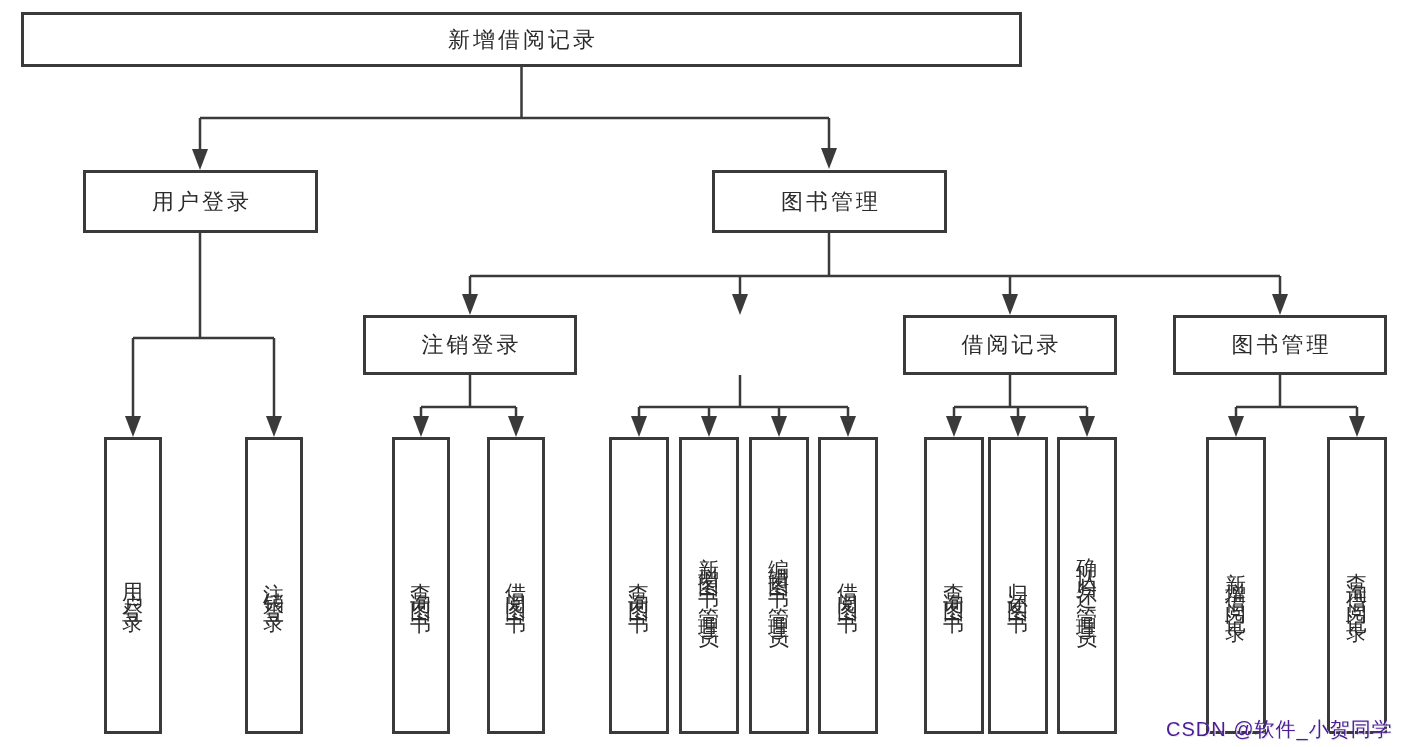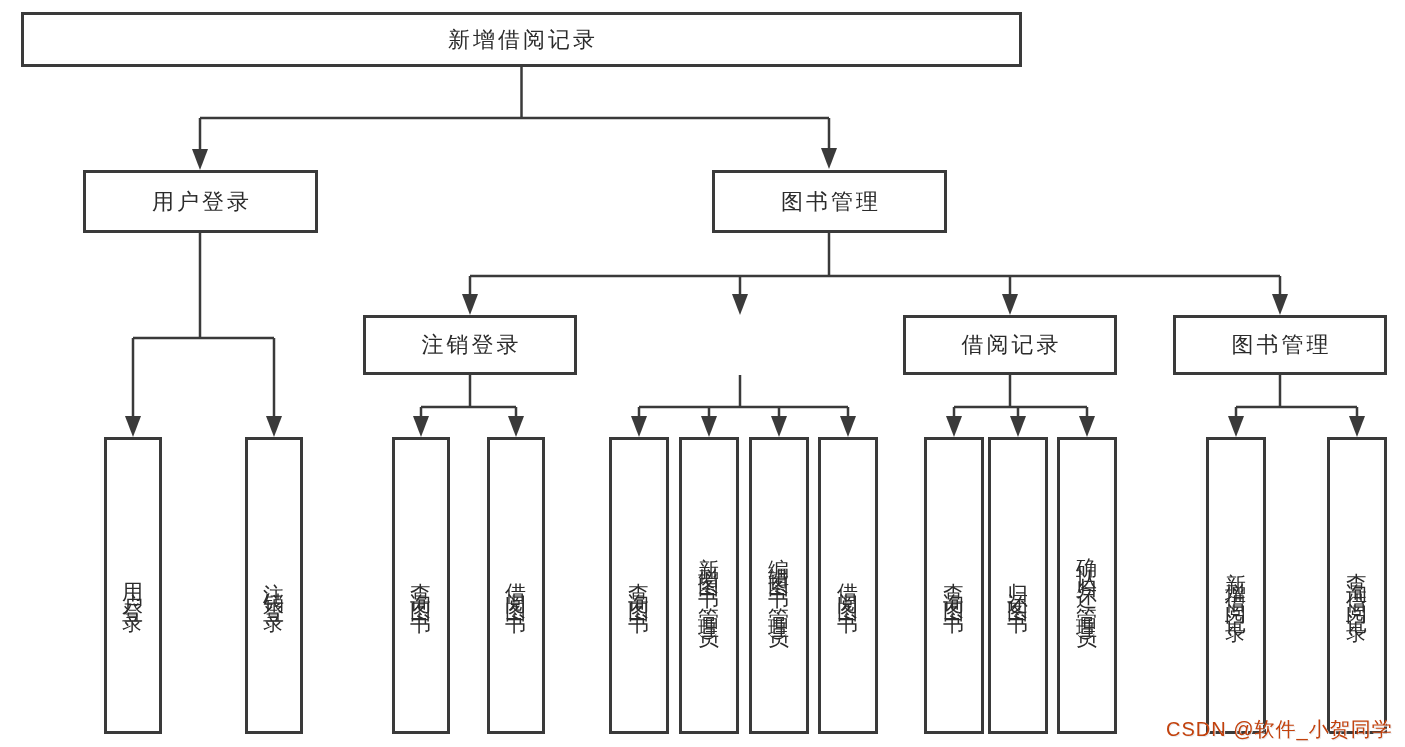--- a/index.html
+++ b/index.html
@@ -15,21 +15,21 @@
   }
   .node .hlabel{
     font-size:22px;letter-spacing:3px;text-indent:3px;white-space:nowrap;color:#2b2b2b;
   }
   .leaf .vlabel{
     writing-mode:vertical-rl;text-orientation:mixed;
     font-size:21px;letter-spacing:10px;line-height:1;color:#2b2b2b;
   }
   .watermark{
     position:absolute;left:1166px;top:716px;z-index:3;
-    font-size:20px;letter-spacing:1px;color:#c2410c;white-space:nowrap;
+    font-size:20px;letter-spacing:1px;color:#4c1d95;white-space:nowrap;
     text-shadow:1px 1px 0 #e8eaee;
   }
 </style>
 </head>
 <body>
 
 <div class="canvas">
 
   <svg class="connectors" width="1405" height="747" viewBox="0 0 1405 747" stroke="#3a3a3a" stroke-width="2.5" fill="none">
 

